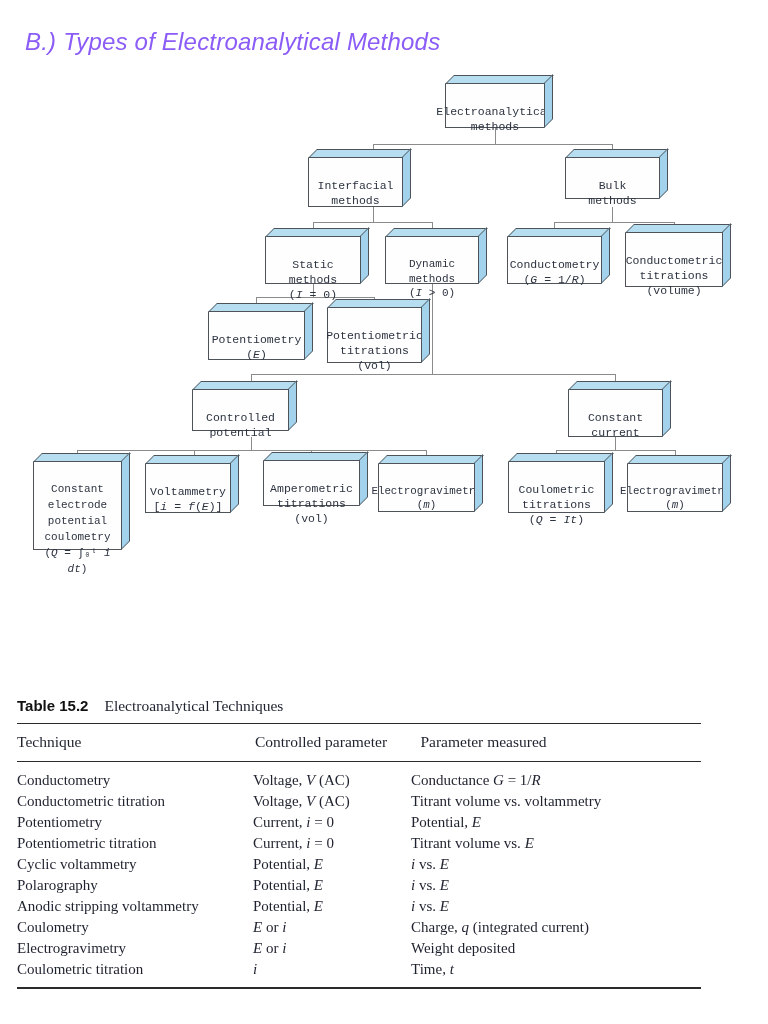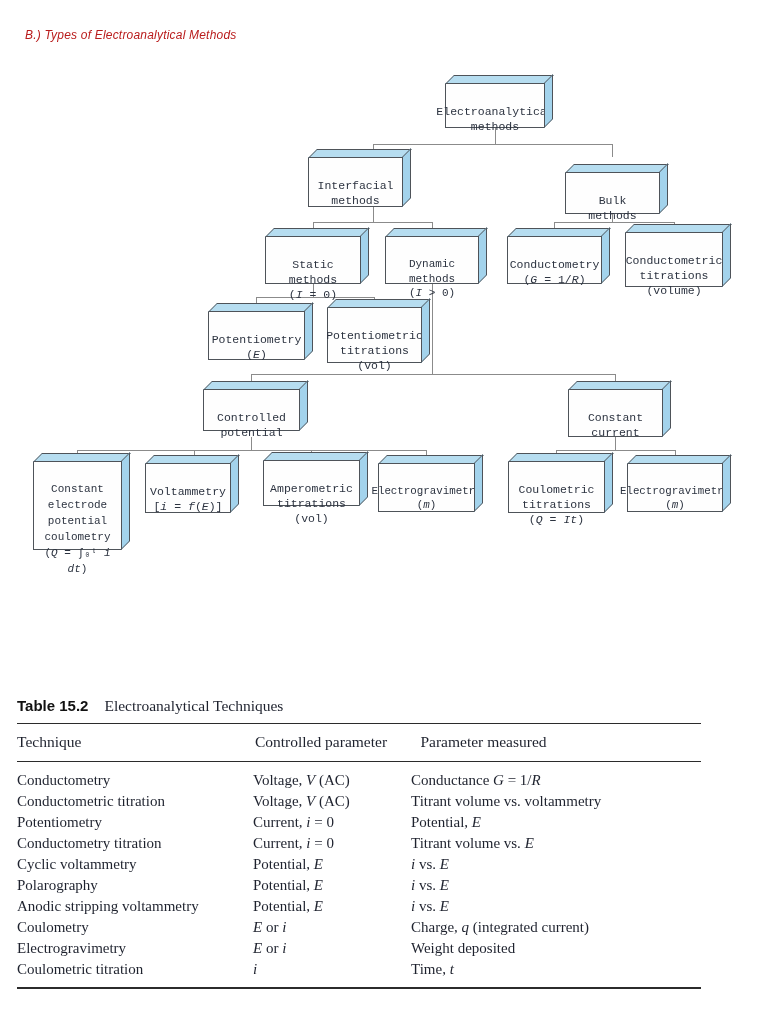--- a/index.html
+++ b/index.html
@@ -4,21 +4,21 @@
 <style>
   html,body{margin:0;padding:0;background:#ffffff;}
   body{
     width:768px;height:1024px;position:relative;overflow:hidden;
     font-family:"Liberation Serif", serif;color:#232832;
   }
   
   .page-title{
     position:absolute;left:25px;top:28px;margin:0;
     font-family:"Liberation Sans", sans-serif;
-    font-style:italic;font-weight:normal;font-size:12px;color:#b91c1c;
+    font-style:italic;font-weight:normal;font-size:24px;color:#8b5cf6;
     letter-spacing:.2px;white-space:nowrap;
   }
   
   .diagram{position:absolute;left:0;top:0;width:768px;height:640px;}
   .connectors{position:absolute;left:0;top:0;z-index:0;}
   .node{
     position:absolute;z-index:1;box-sizing:border-box;
     background:#fefefe;border:1px solid #4e5359;
     display:flex;align-items:flex-start;justify-content:center;text-align:center;
     font-size:11.5px;line-height:1.32;color:#2c3340;padding:20px 1px;font-family:Liberation Mono, monospace;
@@ -29,28 +29,28 @@
     transform:skewX(-45deg);transform-origin:0 100%;
   }
   .node::after{ 
     content:"";position:absolute;top:-1px;right:-9px;width:9px;height:calc(100% + 2px);
     background:#a3d3ec;border:1px solid #4e5359;box-sizing:border-box;
     transform:skewY(-45deg);transform-origin:0 0;
   }
   .node i{font-style:italic;}
   .n-root{left:445px;top:83px;width:100px;height:45px}
   .n-interfacial{left:308px;top:157px;width:95px;height:50px}
-  .n-bulk{left:565px;top:172px;width:95px;height:41px}
+  .n-bulk{left:565px;top:157px;width:95px;height:41px}
   .n-static{left:265px;top:236px;width:96px;height:48px}
   .n-dynamic{left:385px;top:236px;width:94px;height:48px;font-size:11px}
   .n-conduct{left:507px;top:236px;width:95px;height:48px}
   .n-condtitr{left:625px;top:232px;width:98px;height:55px}
   .n-potent{left:208px;top:311px;width:97px;height:49px}
   .n-pottitr{left:327px;top:307px;width:95px;height:56px}
-  .n-controlled{left:203px;top:389px;width:97px;height:32px}
+  .n-controlled{left:192px;top:389px;width:97px;height:32px}
   .n-constant{left:568px;top:389px;width:95px;height:48px}
   .n-cep{left:33px;top:461px;width:89px;height:89px;line-height:1.45;font-size:11px}
   .n-volt{left:145px;top:463px;width:86px;height:50px}
   .n-amp{left:263px;top:460px;width:97px;height:46px}
   .n-eg1{left:378px;top:463px;width:97px;height:49px;font-size:10.8px}
   .n-coultitr{left:508px;top:461px;width:97px;height:52px}
   .n-eg2{left:627px;top:463px;width:96px;height:49px;font-size:10.8px}
   
   .tablewrap{position:absolute;left:17px;top:697px;width:684px;color:#1e222e;}
   .tcaption{white-space:nowrap;}
@@ -161,21 +161,21 @@
         <span class="c1">Conductometric titration</span>
         <span class="c2">Voltage, <i>V</i> (AC)</span>
         <span class="c3">Titrant volume vs. voltammetry</span>
       </div>
       <div class="trow">
         <span class="c1">Potentiometry</span>
         <span class="c2">Current, <i>i</i> = 0</span>
         <span class="c3">Potential, <i>E</i></span>
       </div>
       <div class="trow">
-        <span class="c1">Conductometry titration</span>
+        <span class="c1">Potentiometric titration</span>
         <span class="c2">Current, <i>i</i> = 0</span>
         <span class="c3">Titrant volume vs. <i>E</i></span>
       </div>
       <div class="trow">
         <span class="c1">Cyclic voltammetry</span>
         <span class="c2">Potential, <i>E</i></span>
         <span class="c3"><i>i</i> vs. <i>E</i></span>
       </div>
       <div class="trow">
         <span class="c1">Polarography</span>

